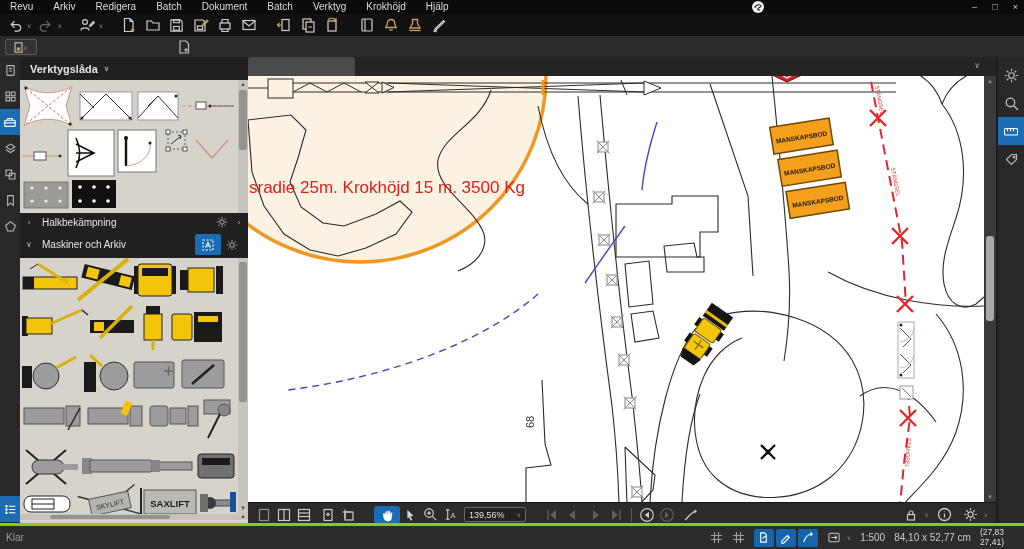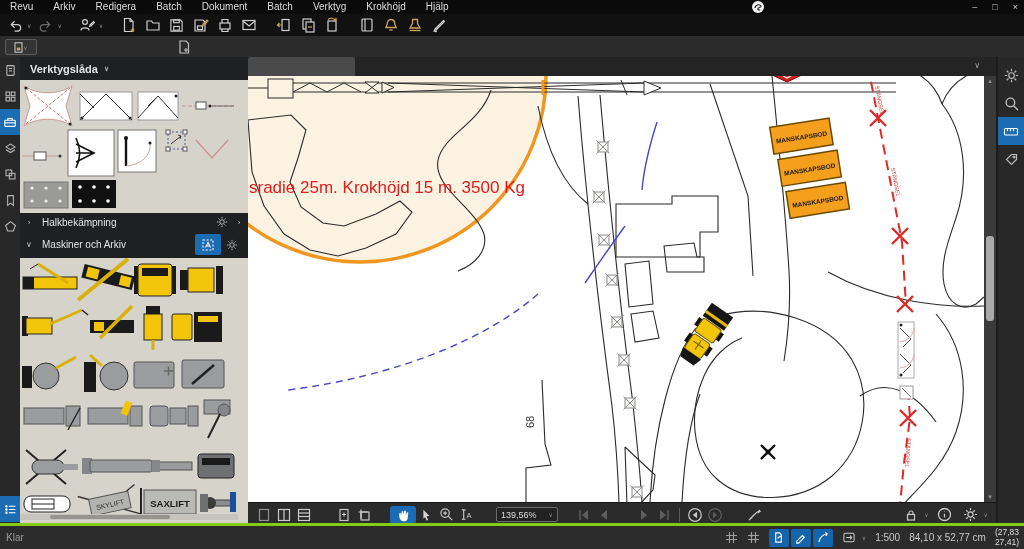--- a/index.html
+++ b/index.html
@@ -22,21 +22,21 @@
   #newtab{position:absolute;left:174px;top:2px;}
   
   #left-rail{position:absolute;left:0;top:57px;width:20px;height:469px;background:#282828;}
   .rail-btn{width:20px;height:26px;display:flex;align-items:center;justify-content:center;}
   .rail-btn.active{background:#1c6cb3;}
   #rail-list{position:absolute;bottom:4px;left:0;}
   #right-rail{position:absolute;right:0;top:57px;width:26px;height:469px;background:#282828;display:flex;flex-direction:column;align-items:center;padding-top:4px;box-sizing:border-box;}
   .rrail-btn{width:26px;height:28px;display:flex;align-items:center;justify-content:center;}
   .rrail-btn.active{background:#1c6cb3;}
   
-  #left-panel{position:absolute;left:20px;top:57px;width:228px;height:469px;background:#d6d3cb;padding-left:44px;}
+  #left-panel{position:absolute;left:20px;top:57px;width:228px;height:469px;background:#d6d3cb;}
   .panel-header{position:absolute;left:0;width:228px;background:#1e2021;color:#e4e4e4;display:flex;align-items:center;}
   #ph-title{top:0;height:23px;font-size:11px;font-weight:bold;padding-left:10px;box-sizing:border-box;}
   #ph-title .dd{font-size:7px;color:#aaa;margin-left:6px;}
   .sect{font-size:10px;}
   .sect .lbl{margin-left:8px;}
   .sect .sgear{margin-left:auto;margin-right:6px;display:flex;align-items:center;}
   #ph-halk{top:156px;height:18px;padding:0 4px;box-sizing:border-box;}
   #ph-mask{top:174px;height:27px;padding:0 4px;box-sizing:border-box;}
   .carr{color:#bdbdbd;font-size:8px;width:10px;text-align:center;}
   #scale-btn{width:26px;height:21px;background:#1c6cb3;border-radius:2px;display:flex;align-items:center;justify-content:center;margin-right:5px;}
@@ -57,27 +57,27 @@
   #vscroll-main .thumb{position:absolute;left:2px;top:160px;width:8px;height:85px;background:#a9a9a9;border-radius:3px;}
   #vscroll-main .sar{position:absolute;left:0;width:12px;text-align:center;color:#8f8f8f;font-size:6px;}
   
   #navbar{position:absolute;left:0;bottom:0;width:748px;height:24px;background:#2b2b2b;border-top:1px solid #171717;
           display:flex;align-items:center;padding-left:6px;box-sizing:border-box;}
   .nb{width:20px;height:18px;display:flex;align-items:center;justify-content:center;}
   .nb.blue{background:#1b6cb5;border-radius:3px;width:26px;}
   #zoombox{width:62px;height:15px;border:1px solid #6a6a6a;background:#222;color:#dedede;font-size:9px;
            display:flex;align-items:center;justify-content:space-between;padding:0 4px;box-sizing:border-box;border-radius:2px;}
   #pagebox{width:168px;height:14px;border:1px solid #7a7a7a;color:#dcdcdc;font-size:9px;display:flex;align-items:center;justify-content:center;border-radius:2px;}
-  .navsep{width:1px;height:14px;background:#5a5a5a;margin:0 5px;} .ml8{margin-left:20px;} .ml16{margin-left:16px;}
+  .navsep{width:1px;height:14px;background:#5a5a5a;margin:0 5px;} .ml8{margin-left:4px;} .ml16{margin-left:16px;}
   #nav-right{margin-left:auto;display:flex;align-items:center;gap:6px;padding-right:8px;}
   
   #statusbar{position:absolute;left:0;bottom:0;width:1024px;height:23px;background:#2c2c2c;border-top:3px solid #84cc16;
              display:flex;align-items:center;font-size:10px;color:#c9c9c9;}
   #status-msg{position:absolute;left:6px;color:#9c9c9c;}
-  #status-right{margin-left:auto;display:flex;align-items:center;gap:9px;padding-right:5px;}
+  #status-right{margin-left:auto;display:flex;align-items:center;gap:9px;padding-right:20px;}
   .sb-blue{width:20px;height:18px;background:#1565ad;border-radius:2px;display:flex;align-items:center;justify-content:center;}
   .bluegrp{display:flex;gap:2px;}
   #coords{font-size:8.5px;line-height:1.1;text-align:right;color:#dedede;}
   svg{display:block;}
   text{font-family:"Liberation Sans",sans-serif;}
 </style>
 </head>
 <body>
 
 <div id="app">

